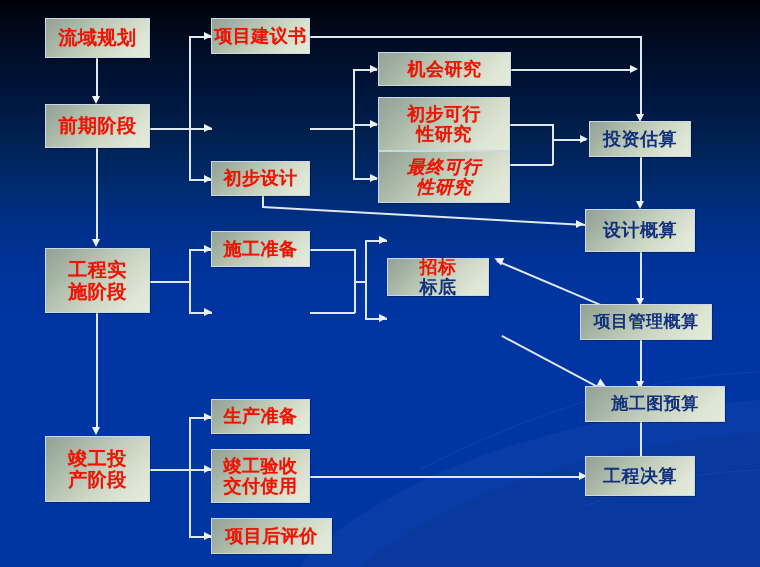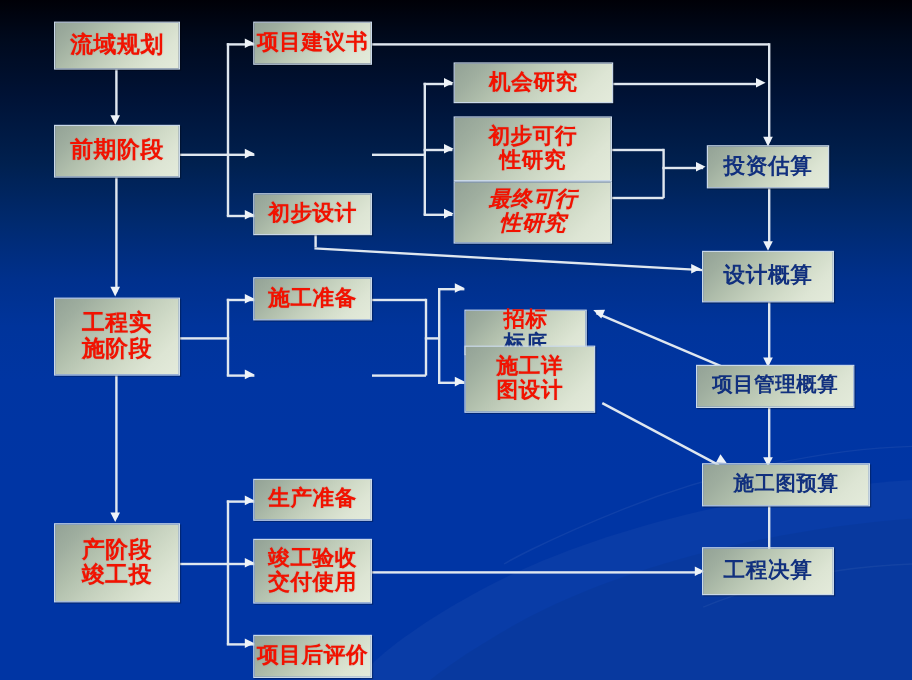--- a/index.html
+++ b/index.html
@@ -208,54 +208,48 @@
   </div>
 
 
   <div class="node mix" style="left:387px;top:222px;width:102px;height:38px;font-size:18px;margin-top:36px;">
     <span>
       <span class="a">招标</span>
         <span class="b">标底</span>
     </span>
   </div>
 
-  <div class="node" style="left:387px;top:288px;width:109px;height:56px;font-size:18px;">
-    <span>
-      <span class="t-red" style="display:block">施工详</span>
-      <span class="t-red" style="display:block">图设计</span>
-    </span>
-  </div>
 
   <div class="node" style="left:580px;top:304px;width:132px;height:36px;font-size:17px;">
     <span class="t-blue">项目管理概算</span>
   </div>
 
   <div class="node" style="left:585px;top:386px;width:140px;height:36px;font-size:17px;">
     <span class="t-blue">施工图预算</span>
   </div>
 
   <div class="node" style="left:45px;top:436px;width:105px;height:66px;font-size:19px;">
     <span>
+      <span class="t-red" style="display:block">竣工投</span>
       <span class="t-red" style="display:block">产阶段</span>
-      <span class="t-red" style="display:block">竣工投</span>
     </span>
   </div>
 
   <div class="node" style="left:211px;top:399px;width:99px;height:35px;font-size:18px;">
     <span class="t-red">生产准备</span>
   </div>
 
   <div class="node" style="left:211px;top:449px;width:99px;height:54px;font-size:18px;">
     <span>
       <span class="t-red" style="display:block">竣工验收</span>
       <span class="t-red" style="display:block">交付使用</span>
     </span>
   </div>
 
-  <div class="node" style="left:211px;top:518px;width:99px;height:36px;font-size:18px;margin-top:11px;">
+  <div class="node" style="left:211px;top:518px;width:121px;height:36px;font-size:18px;">
     <span class="t-red">项目后评价</span>
   </div>
 
   <div class="node" style="left:585px;top:456px;width:110px;height:40px;font-size:18px;text-align:center;">
     <span class="t-blue">工程决算</span>
   </div>
 
 </div>
 
 </body></html>

